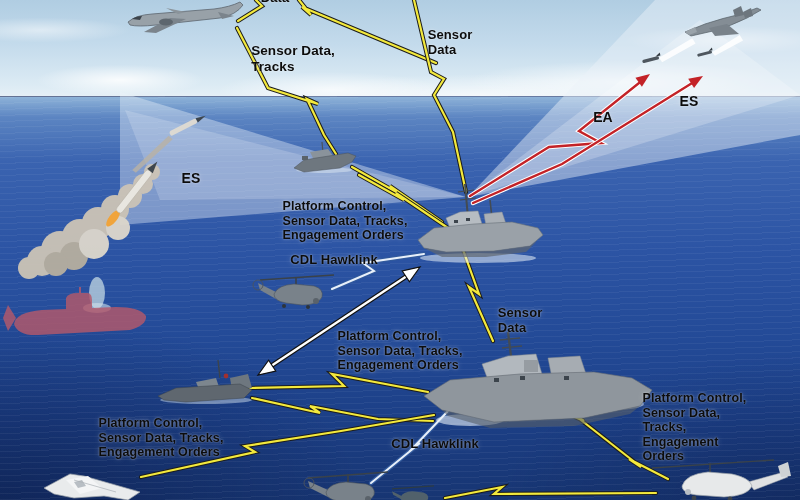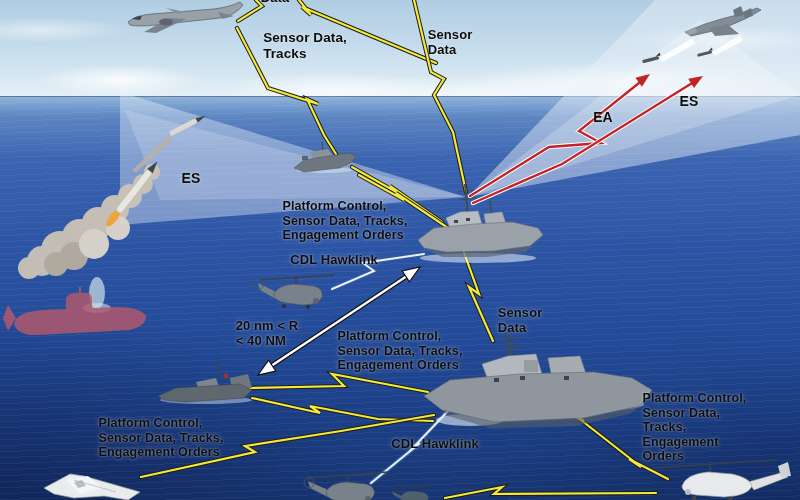--- a/index.html
+++ b/index.html
@@ -293,33 +293,31 @@
       <polygon points="126,14 136,10 139,24 129,25" fill="#cfd2d4"></polygon>
       <path d="M30,34 Q34,22 56,20 L80,22 Q98,26 100,34 Q96,44 72,45 L44,43 Q30,41 30,34 Z" fill="#e7e9ea" stroke="#9aa1a7" stroke-width="0.7"></path>
       <circle cx="36" cy="40" r="3" fill="#b8bec4"></circle>
       <circle cx="42" cy="46" r="2.4" fill="#3c444c"></circle>
         <circle cx="78" cy="47" r="2.4" fill="#3c444c"></circle>
     </g>
   </svg>
 
   <div id="labels">
       <div class="diagram-label" style="left: 275px; top: -2px; font-size: 13px;">Data</div>
-      <div class="diagram-label" style="left: 293px; top: 46px; font-size: 13.5px; margin-left: 12px;">Sensor Data,
+      <div class="diagram-label" style="left: 293px; top: 59px; font-size: 13.5px;">Sensor Data,
 Tracks</div>
       <div class="diagram-label" style="left: 450px; top: 42px; font-size: 13px;">Sensor
 Data</div>
       <div class="diagram-label" style="left: 191px; top: 178px; font-size: 14px;">ES</div>
       <div class="diagram-label" style="left: 603px; top: 117px; font-size: 14px;">EA</div>
       <div class="diagram-label" style="left: 689px; top: 101px; font-size: 14px;">ES</div>
       <div class="diagram-label" style="left: 345px; top: 221px; font-size: 12.5px;">Platform Control,
 Sensor Data, Tracks,
 Engagement Orders</div>
       <div class="diagram-label" style="left: 334px; top: 260px; font-size: 13px;">CDL Hawklink</div>
-      <div class="diagram-label" style="left: 267px; top: 333px; font-size: 13px;">20 nm &lt; R
-&lt; 40 NM</div>
       <div class="diagram-label" style="left: 400px; top: 351px; font-size: 12.5px;">Platform Control,
 Sensor Data, Tracks,
 Engagement Orders</div>
       <div class="diagram-label" style="left: 520px; top: 320px; font-size: 13px;">Sensor
 Data</div>
       <div class="diagram-label" style="left: 161px; top: 438px; font-size: 12.5px;">Platform Control,
 Sensor Data, Tracks,
 Engagement Orders</div>
       <div class="diagram-label" style="left: 435px; top: 444px; font-size: 13px;">CDL Hawklink</div>
       <div class="diagram-label" style="left: 695px; top: 427px; font-size: 12.5px;">Platform Control,

